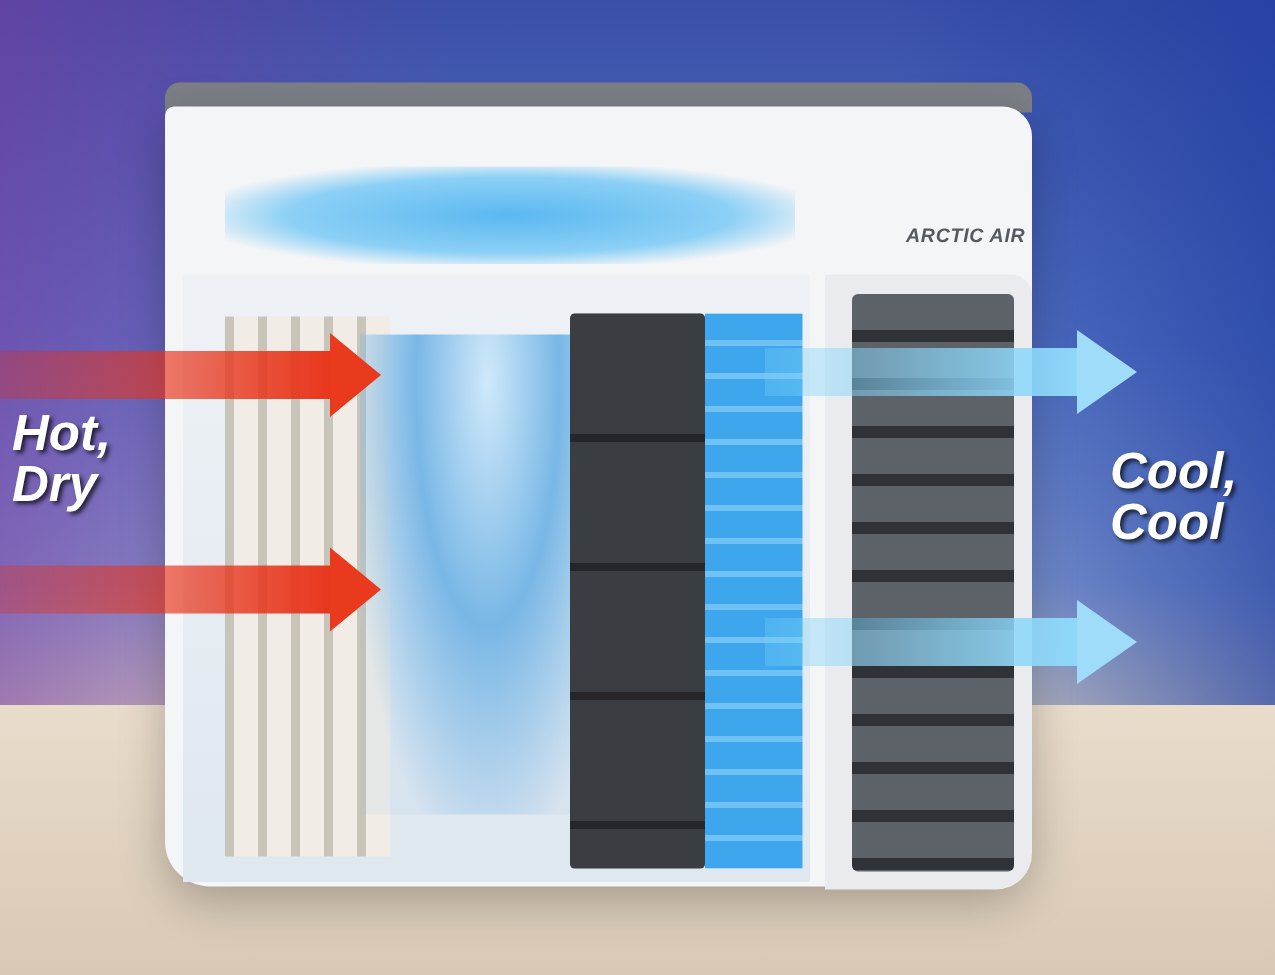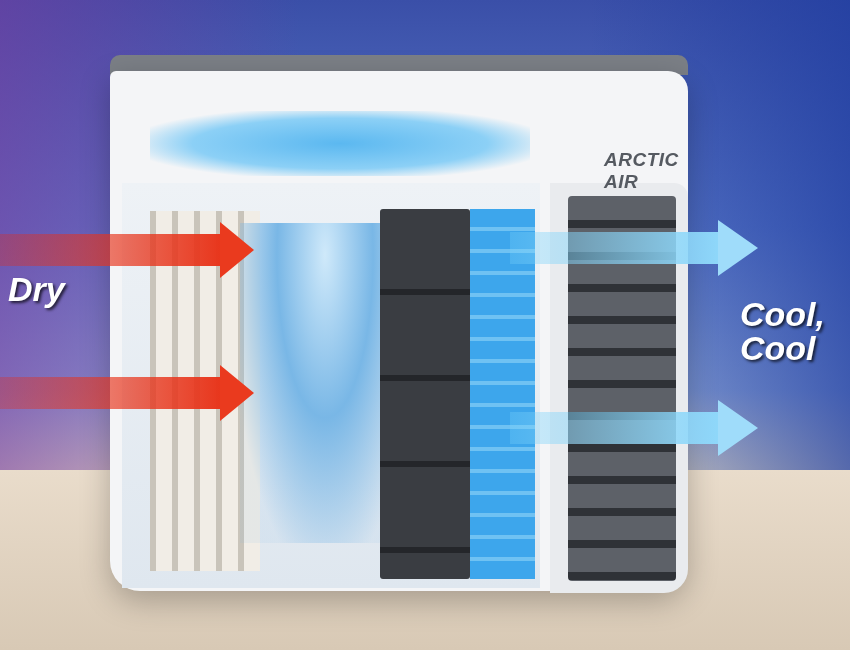--- a/index.html
+++ b/index.html
@@ -25,21 +25,21 @@
     background:repeating-linear-gradient(90deg,#c9c4ba 0 6px,#f1ede6 6px 22px);}
   .mist{position:absolute;left:130px;top:160px;width:170px;height:320px;
     background:radial-gradient(ellipse at 50% 10%,#cfe9fa 0%,#79b7e6 40%,rgba(120,180,230,0.1) 80%);}
   .filter{position:absolute;left:270px;top:138px;width:90px;height:370px;
     background:repeating-linear-gradient(180deg,#3a3d42 0 80px,#24262a 80px 86px);border-radius:3px;}
   .filter-blue{position:absolute;left:360px;top:138px;width:65px;height:370px;
     background:repeating-linear-gradient(180deg,#3da6ec 0 18px,#6fc2f3 18px 22px);}
   .side{position:absolute;left:440px;top:112px;width:138px;height:410px;background:#e9ebee;border-radius:0 14px 24px 0;}
   .vent{position:absolute;left:458px;top:125px;width:108px;height:385px;
     background:repeating-linear-gradient(180deg,#5d6168 0 24px,#2f3237 24px 32px);border-radius:4px;}
-  .brand{position:absolute;left:494px;top:78px;font-size:19px;font-weight:bold;font-style:italic;color:#555a61;letter-spacing:0.5px;}
+  .brand{position:absolute;left:494px;top:78px;font-size:13px;font-weight:bold;font-style:italic;color:#555a61;letter-spacing:0.5px;}
   
   .arrow{position:absolute;height:56px;}
   .arrow .body{position:absolute;left:0;top:12px;height:32px;}
   .arrow .head{position:absolute;top:0;width:0;height:0;border-top:28px solid transparent;border-bottom:28px solid transparent;}
   .red .body{background:linear-gradient(90deg,rgba(230,40,20,0.3),#e8361c);}
   .red .head{border-left:34px solid #ea3a1e;}
   .blue .body{background:linear-gradient(90deg,rgba(120,210,250,0.3),#8fd8fa);}
   .blue .head{border-left:40px solid #9fdcfa;}
   .label{position:absolute;color:#fff;font-weight:bold;font-style:italic;font-size:34px;line-height:34px;
     text-shadow:2px 2px 3px rgba(0,0,0,0.7);}
@@ -79,18 +79,19 @@
 <div class="arrow blue" style="left:510px;top:220px;width:250px;">
   <div class="body" style="width:210px;"></div>
     <div class="head" style="left:208px;"></div>
 </div>
 <div class="arrow blue" style="left:510px;top:400px;width:250px;">
   <div class="body" style="width:210px;"></div>
     <div class="head" style="left:208px;"></div>
 </div>
 
 <div class="label" style="left:8px;top:272px;">
+  <div>Hot,</div>
   <div>Dry</div>
 </div>
 <div class="label" style="left:740px;top:297px;">
   <div>Cool,</div>
   <div>Cool</div>
 </div>
 
 </body></html>

